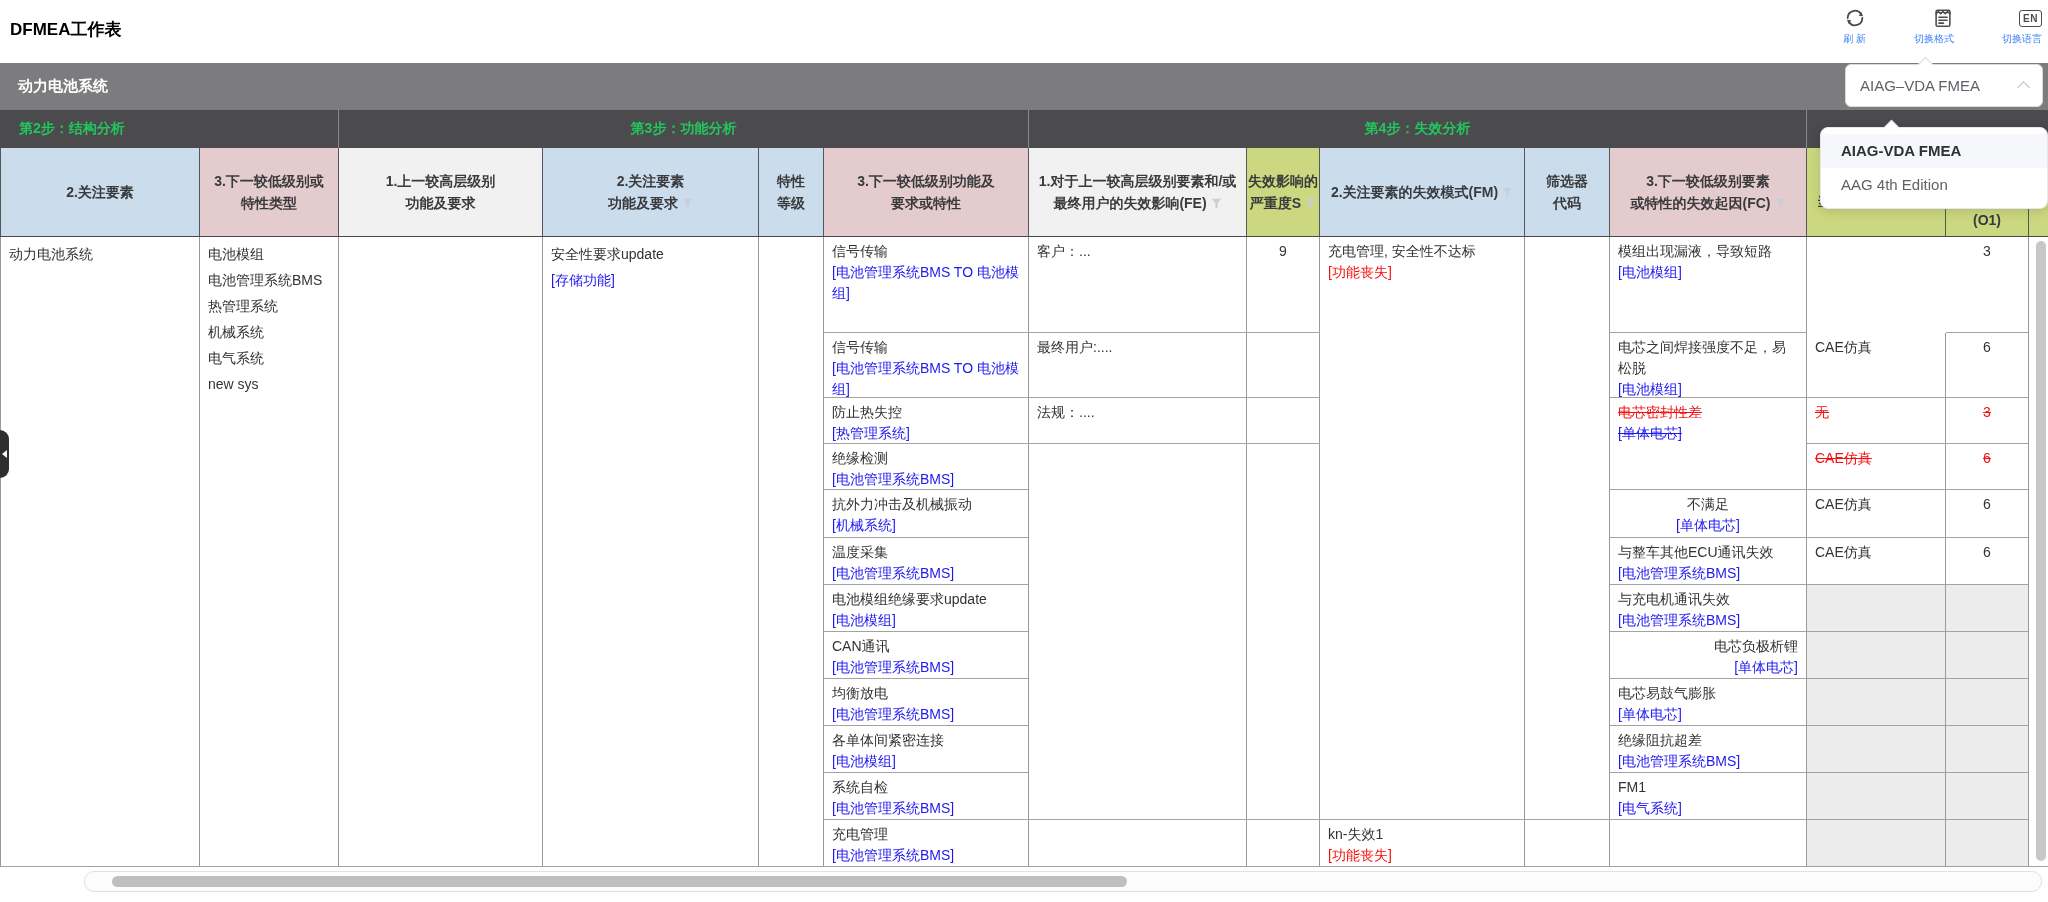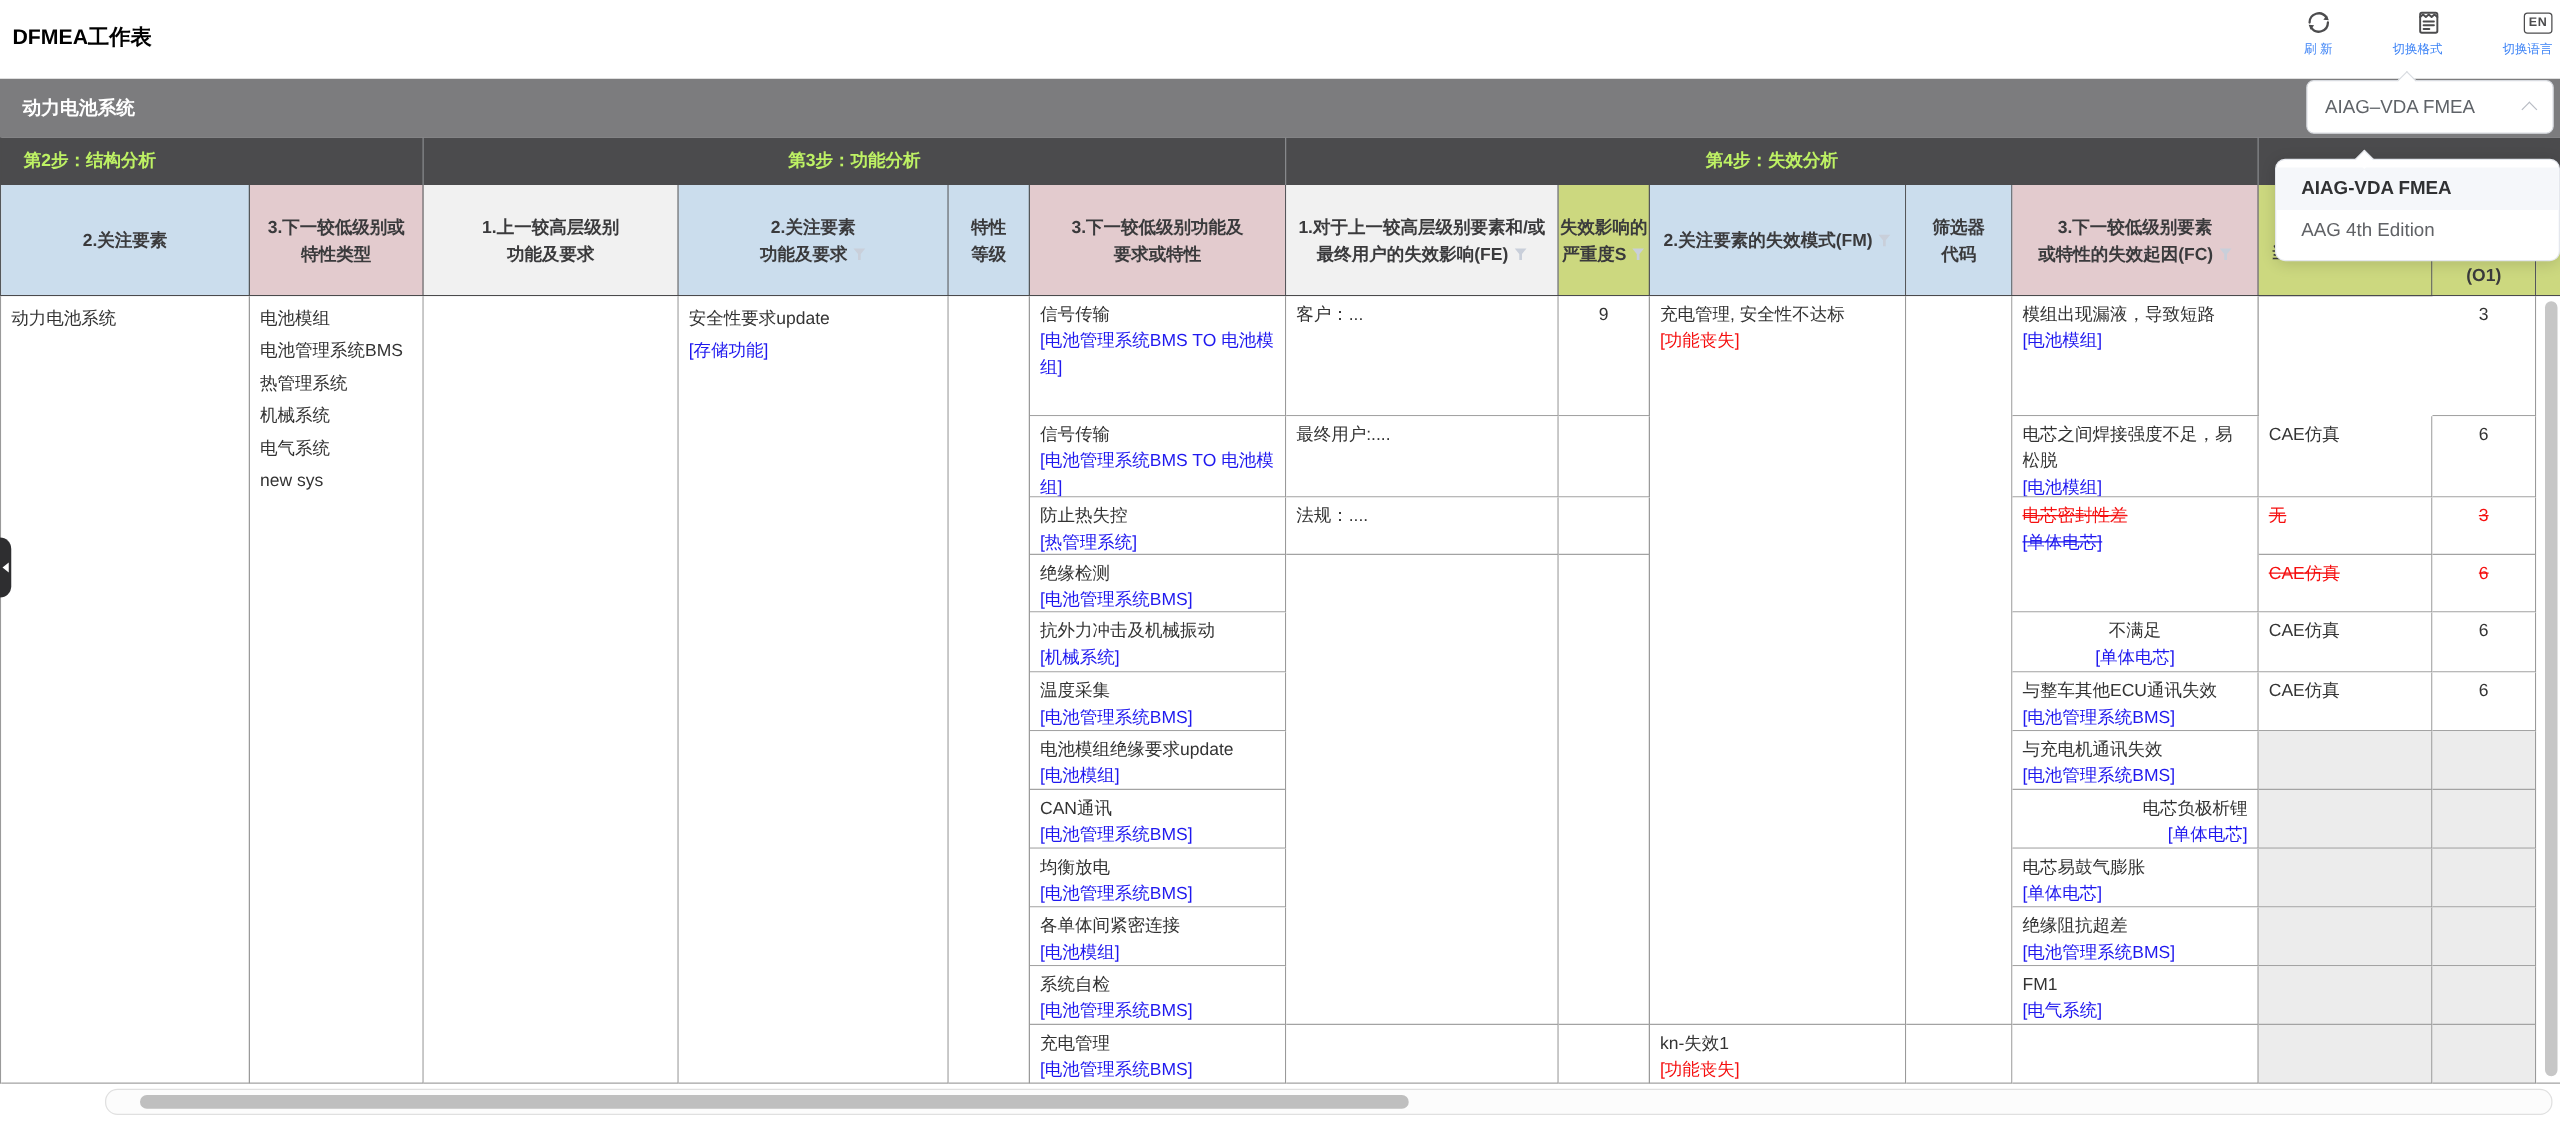--- a/index.html
+++ b/index.html
@@ -13,21 +13,21 @@
   .tb-label{font-size:10px;color:#3b82f6;white-space:nowrap;margin-left:28px;}
   .en-box{display:inline-block;border:1.5px solid #4c4c4e;border-radius:3px;font-size:10px;
           font-weight:bold;color:#4c4c4e;padding:2px 3px;line-height:11px;letter-spacing:.5px;}
   
   .sysbar{position:absolute;left:0;top:63px;width:2048px;height:47px;background:#7c7c7e;
           display:flex;align-items:center;}
   .sysbar span{margin-left:18px;color:#fff;font-weight:bold;font-size:15px;}
   
   .steprow{position:absolute;left:0;top:110px;width:2048px;height:38px;background:#4b4b4d;
            display:flex;border-left:1px solid #4b4b4d;box-sizing:border-box;}
-  .scell{height:100%;display:flex;align-items:center;color:#bef264;font-weight:bold;font-size:14px;
+  .scell{height:100%;display:flex;align-items:center;color:#22c55e;font-weight:bold;font-size:14px;
          border-right:1px solid #87898c;box-sizing:border-box;flex:0 0 auto;}
   .scell.left{padding-left:18px;}
   .scell.center{justify-content:center;}
   
   .headrow{position:absolute;left:0;top:148px;width:2048px;height:89px;display:flex;
            border-bottom:1px solid #4a4a4c;border-left:1px solid #55575a;box-sizing:border-box;}
   .hcell{position:relative;display:flex;flex-direction:column;align-items:center;justify-content:center;
          text-align:center;font-weight:bold;font-size:14px;color:#3a3a3c;line-height:22px;
          border-right:1px solid #55575a;box-sizing:border-box;flex:0 0 auto;}
   .hcell.bg-blue{background:#cbdded;}

